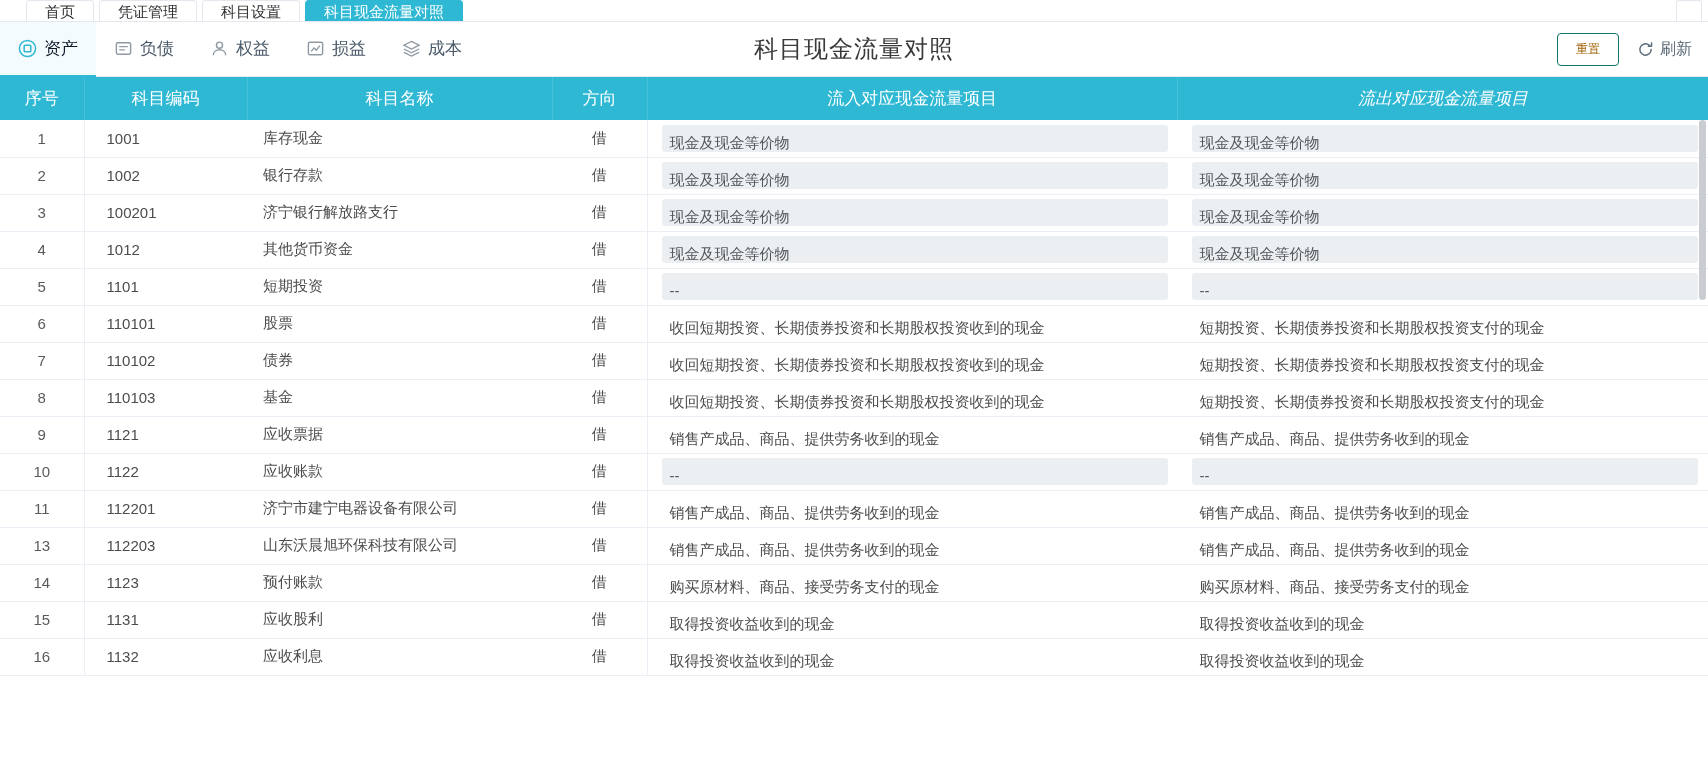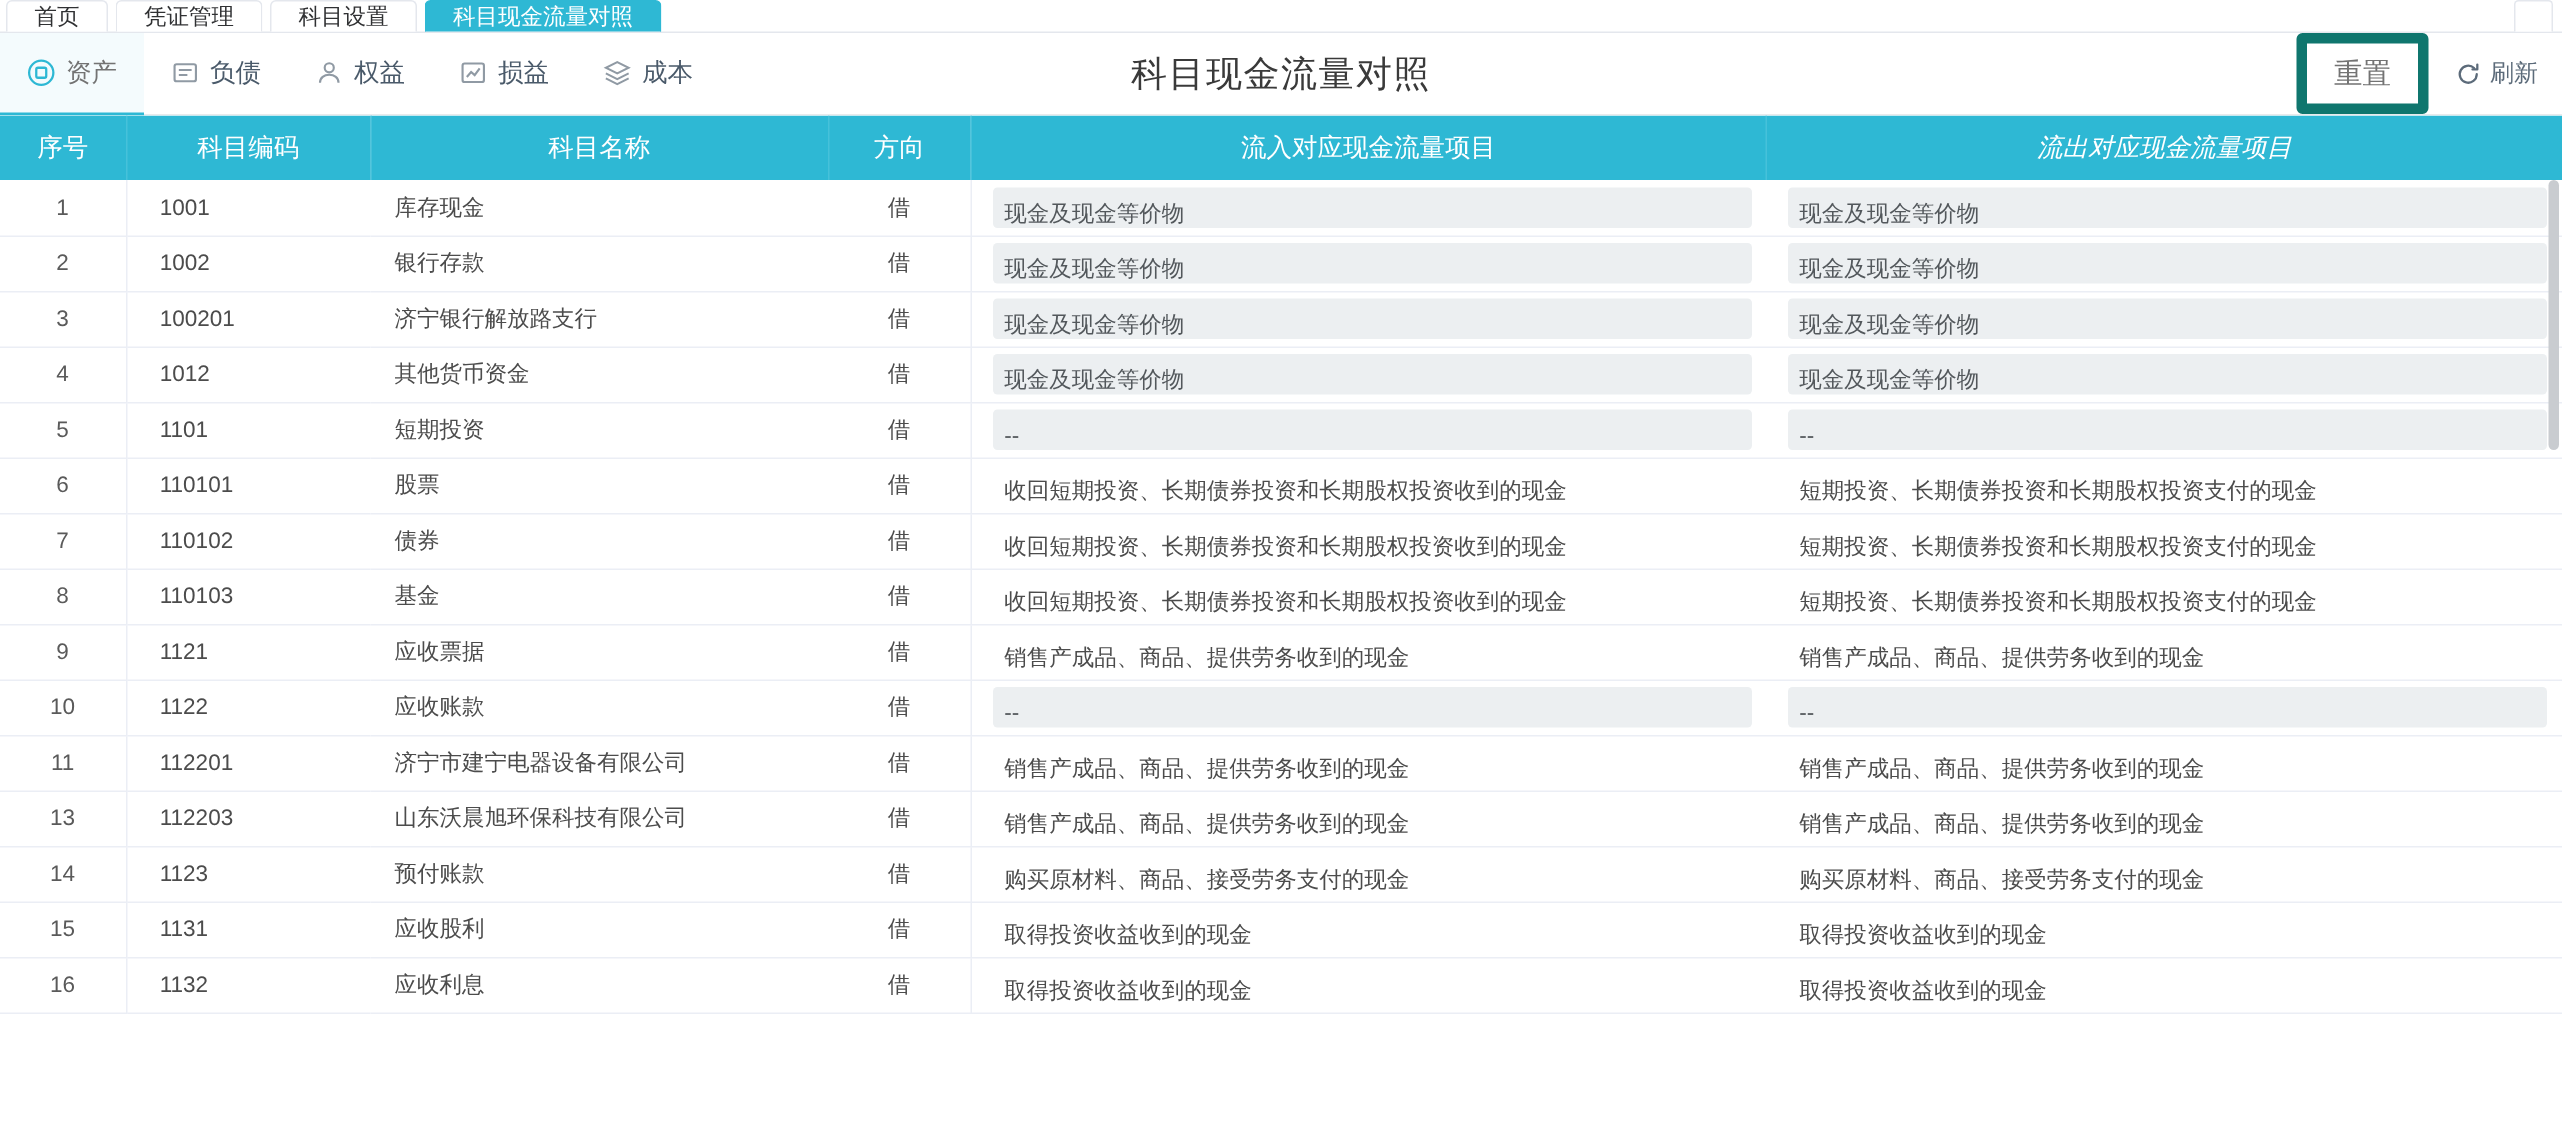--- a/index.html
+++ b/index.html
@@ -23,20 +23,21 @@
     height: 22px;
     background: #ffffff;
     border-bottom: 1px solid #e4e7ed;
     overflow: hidden;
   }
   .tabstrip-inner {
     display: flex;
     align-items: flex-end;
     height: 22px;
     padding-left: 4px;
+    margin-left: 22px;
   }
   .ttab {
     height: 22px;
     line-height: 22px;
     padding: 0 18px;
     font-size: 15px;
     color: #303133;
     background: #ffffff;
     border: 1px solid #e4e7ed;
     border-bottom: none;
@@ -82,21 +83,21 @@
     gap: 7px;
     padding: 0 18px;
     height: 55px;
     font-size: 17px;
     color: #4a5a6a;
     cursor: pointer;
     border-bottom: 2px solid transparent;
     white-space: nowrap;
   }
   .cat-tab.active {
-    color: #737373;
+    color: #0f172a;
     border-bottom: 2px solid #2eb8d4;
     background: #f4fbfd;
   }
   .cat-ico {
     width: 19px; height: 19px;
     display: inline-block;
     flex: 0 0 19px;
     color: #909aa4;
   }
   .cat-tab.active .cat-ico { color: #2eb8d4; }
@@ -113,24 +114,24 @@
   }
   .header-right {
     margin-left: auto;
     display: flex;
     align-items: center;
     gap: 18px;
     padding-right: 16px;
     z-index: 2;
   }
   .btn-reset {
-    border: 7px solid #0f766e;
-    color: #737373;
+    border: 1px solid #0f766e;
+    color: #a16207;
     background: #ffffff;
-    font-size: 19px;
+    font-size: 12px;
     padding: 7px 18px;
     border-radius: 4px;
     cursor: pointer;
     white-space: nowrap;
   }
   .btn-refresh {
     display: flex;
     align-items: center;
     gap: 6px;
     color: #5c6b7a;

